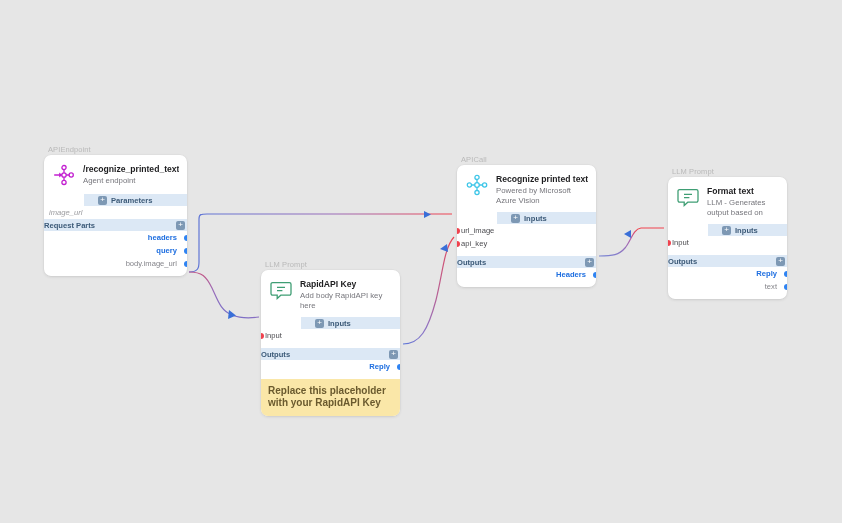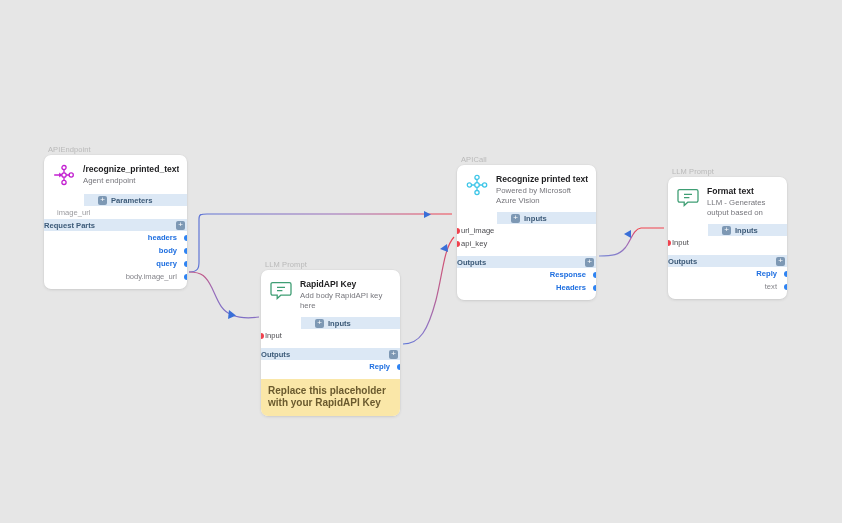--- a/index.html
+++ b/index.html
@@ -140,22 +140,23 @@
     justify-content: flex-end;
     padding-right: 10px;
     color: #1f6fe0;
     font-weight: bold;
   }
   .row.out.muted {
     color: #84848a;
     font-weight: normal;
   }
   .row.plain {
-    padding-left: 13px;
+    padding-left: 5px;
     color: #9b9b9f;
+    font-style: italic;
   }
   .dot {
     position: absolute;
     width: 6px;
     height: 6px;
     border-radius: 50%;
     top: 50%;
     transform: translateY(-50%);
   }
   .dot.left  { left: -3px;  background: #f0424e; }
@@ -259,24 +260,20 @@
       <div class="sect right">
         <span>Request Parts</span>
         <span class="plusbox"></span>
       </div>
 
       <div class="row out">
         <span>headers</span>
         <span class="dot right"></span>
       </div>
       <div class="row out">
-        <span>body</span>
-        <span class="dot right"></span>
-      </div>
-      <div class="row out">
         <span>query</span>
         <span class="dot right"></span>
       </div>
       <div class="row out muted">
         <span>body.image_url</span>
         <span class="dot right"></span>
       </div>
       <div class="pad"></div>
     </div>
   </div>
@@ -368,24 +365,20 @@
       </div>
 
       <div class="pad"></div>
 
       <div class="sect right">
         <span>Outputs</span>
         <span class="plusbox"></span>
       </div>
 
       <div class="row out">
-        <span>Response</span>
-        <span class="dot right"></span>
-      </div>
-      <div class="row out">
         <span>Headers</span>
         <span class="dot right"></span>
       </div>
 
       <div class="pad"></div>
     </div>
   </div>
 
   <div class="node" id="node-format">
     <div class="node-type">LLM Prompt</div>

